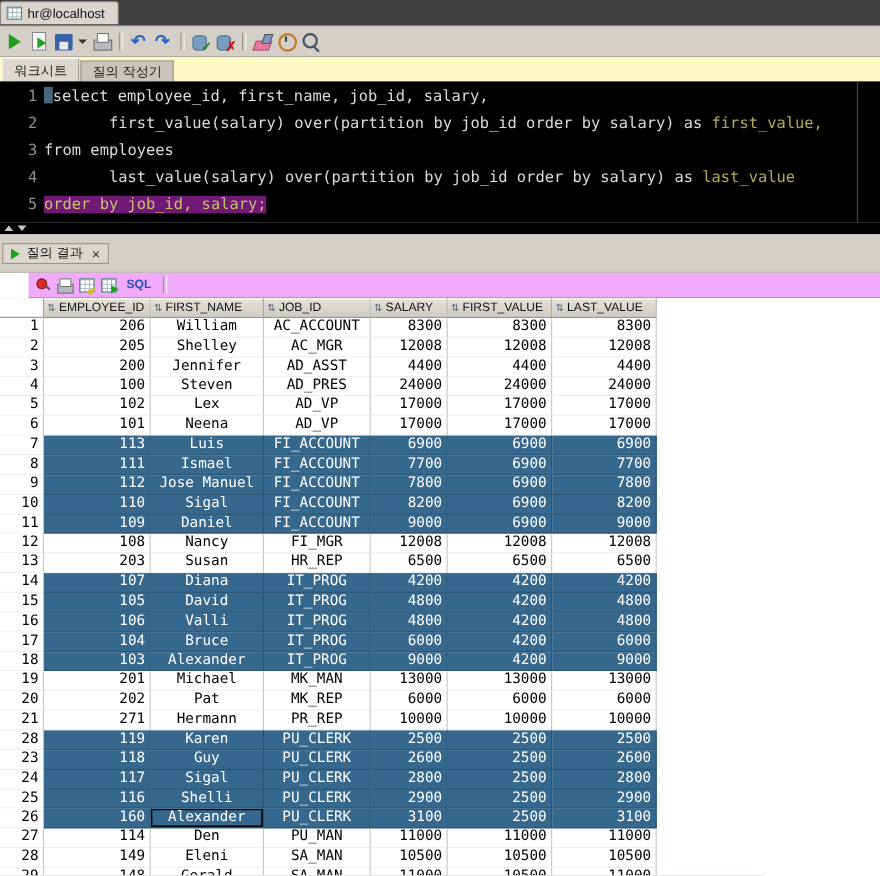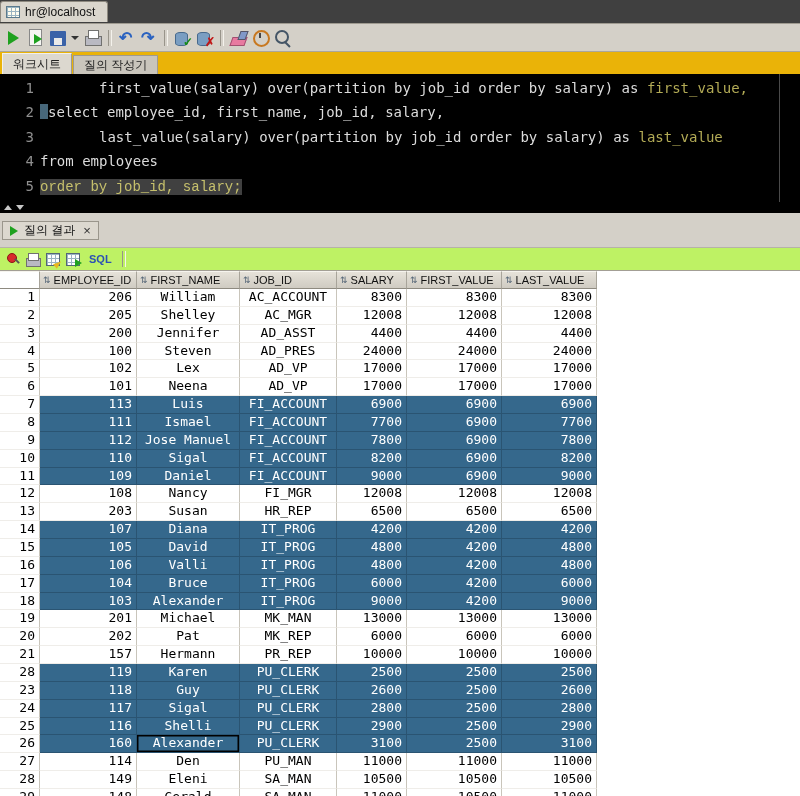--- a/index.html
+++ b/index.html
@@ -40,53 +40,53 @@
   .commit-icon::after{content:"✓";position:absolute;right:0;bottom:-1px;color:#158a15;font-size:12px;font-weight:bold;}
   .rollback-icon::after{content:"✗";position:absolute;right:0;bottom:-1px;color:#c01818;font-size:12px;font-weight:bold;}
   .erase-icon::before{content:"";position:absolute;left:2px;top:9px;width:13px;height:7px;background:#e87aa0;border:1px solid #a05070;transform:skewX(-20deg);}
   .erase-icon::after{content:"";position:absolute;left:10px;top:3px;width:6px;height:7px;background:#8098c8;border:1px solid #556;transform:skewX(-20deg);}
   .history-icon::before{content:"";position:absolute;left:2px;top:2px;width:13px;height:13px;border:2px solid #c87820;border-radius:50%;}
   .history-icon::after{content:"";position:absolute;left:8px;top:5px;width:2px;height:5px;background:#444;}
   .find-icon::before{content:"";position:absolute;left:2px;top:2px;width:10px;height:10px;border:2px solid #445566;border-radius:50%;}
   .find-icon::after{content:"";position:absolute;left:12px;top:13px;width:7px;height:2px;background:#445566;transform:rotate(45deg);transform-origin:left center;}
 
   
-  .ws-tabbar{height:22px;background:#eab308;display:flex;align-items:flex-end;padding-left:2px;gap:1px;flex:none;}
+  .ws-tabbar{height:22px;background:#fef9c3;display:flex;align-items:flex-end;padding-left:2px;gap:1px;flex:none;}
   .ws-tab{height:19px;padding:0 10px;display:flex;align-items:center;font-size:12px;color:#222;
           background:#c9c5bc;border:1px solid #9e9a90;border-bottom:none;}
   .ws-tab.active{background:#dcd8cf;height:21px;border-top:1px solid #f2f0ea;border-left:1px solid #f2f0ea;}
 
   
   .editor{height:128px;background:#000;display:flex;position:relative;flex:none;
           font-family:"DejaVu Sans Mono",monospace;font-size:14px;line-height:24.4px;}
   .gutter{width:40px;flex:none;text-align:right;padding:2px 6px 0 0;color:#8f8f8f;}
   .gutter .ln{height:24.4px;}
   .code{flex:1;padding-top:2px;overflow:hidden;position:relative;}
   .code-line{white-space:pre;height:24.4px;}
   .seg.plain{color:#dcdcdc;}
   .seg.alias{color:#b3ab56;}
-  .seg.selected{background:#404040;color:#c6c06c;font-family:Liberation Mono, monospace;}
+  .seg.selected{background:#701a75;color:#c6c06c;}
   .caret-block{display:inline-block;width:8px;height:15px;background:#47677a;vertical-align:-2px;}
   .margin-guide{position:absolute;top:0;bottom:0;right:20px;width:1px;background:#4a4a4a;}
 
   
   .splitter{height:11px;background:#000;display:flex;align-items:center;gap:4px;padding-left:4px;flex:none;}
   .spl-up{width:0;height:0;border-bottom:5px solid #c8c8c8;border-left:4px solid transparent;border-right:4px solid transparent;}
   .spl-down{width:0;height:0;border-top:5px solid #c8c8c8;border-left:4px solid transparent;border-right:4px solid transparent;}
 
   
   .result-tabbar{height:35px;background:#d4d0c8;display:flex;align-items:center;padding:1px 0 0 2px;border-bottom:1px solid #b6b2a8;flex:none;}
   .result-tab{height:19px;display:flex;align-items:center;gap:5px;padding:0 7px;border:1px solid #9a968c;background:#dcd8cf;font-size:12px;color:#111;}
   .run-small{width:9px;height:12px;position:relative;display:inline-block;}
   .run-small::before{content:"";position:absolute;left:0;top:1px;width:0;height:0;
       border-left:8px solid #1fa11f;border-top:5px solid transparent;border-bottom:5px solid transparent;}
   .tab-close{margin-left:3px;color:#333;font-size:13px;line-height:1;}
 
   
-  .result-toolbar{height:23px;background:#bef264;border-bottom:1px solid #a39f95;display:flex;align-items:center;gap:2px;padding:0 4px;flex:none;}
+  .result-toolbar{height:23px;background:#f0abfc;border-bottom:1px solid #a39f95;display:flex;align-items:center;gap:2px;padding:0 4px;flex:none;margin-left:26px;}
   .rt-icons{display:flex;align-items:center;gap:2px;}
   .rt-icon{width:18px;height:18px;position:relative;display:inline-block;flex:none;}
   .pin-icon::before{content:"";position:absolute;left:3px;top:3px;width:8px;height:8px;background:#d82c2c;border:1px solid #8c1616;border-radius:50%;}
   .pin-icon::after{content:"";position:absolute;left:10px;top:10px;width:6px;height:2px;background:#555;transform:rotate(45deg);}
   .print2-icon::before{content:"";position:absolute;left:2px;top:8px;width:13px;height:7px;background:#b9b9c2;border:1px solid #71716f;}
   .print2-icon::after{content:"";position:absolute;left:4px;top:3px;width:9px;height:6px;background:#fff;border:1px solid #71716f;}
   .edit-grid-icon::before,.export-grid-icon::before{content:"";position:absolute;left:2px;top:3px;width:12px;height:11px;background:#fff;border:1px solid #567;
       background-image:linear-gradient(#9ab4c2 1px,transparent 1px),linear-gradient(90deg,#9ab4c2 1px,transparent 1px);background-size:4px 4px;}
   .edit-grid-icon::after{content:"";position:absolute;right:0;bottom:1px;width:0;height:0;
       border-left:8px solid #e8b820;border-top:3px solid transparent;border-bottom:3px solid transparent;transform:rotate(-40deg);}
@@ -158,24 +158,24 @@
 
   <div class="editor">
     <div class="gutter">
         <div class="ln">1</div>
         <div class="ln">2</div>
         <div class="ln">3</div>
         <div class="ln">4</div>
         <div class="ln">5</div>
       </div>
     <div class="code">
+        <div class="code-line"><span class="caret-block"></span><span class="seg plain">select employee_id, first_name, job_id, salary,</span></div>
         <div class="code-line"><span class="seg plain">       first_value(salary) over(partition by job_id order by salary) as </span><span class="seg alias">first_value,</span></div>
-        <div class="code-line"><span class="caret-block"></span><span class="seg plain">select employee_id, first_name, job_id, salary,</span></div>
+        <div class="code-line"><span class="seg plain">from employees</span></div>
         <div class="code-line"><span class="seg plain">       last_value(salary) over(partition by job_id order by salary) as </span><span class="seg alias">last_value</span></div>
-        <div class="code-line"><span class="seg plain">from employees</span></div>
         <div class="code-line"><span class="seg selected">order by job_id, salary;</span></div>
       </div>
     <div class="margin-guide"></div>
   </div>
 
   <div class="splitter">
     <span class="spl-up"></span>
     <span class="spl-down"></span>
   </div>
 
@@ -402,21 +402,21 @@
           <div class="gc col-rownum">20</div>
           <div class="gc col-employee_id a-right">202</div>
           <div class="gc col-first_name a-left">Pat</div>
           <div class="gc col-job_id a-left">MK_REP</div>
           <div class="gc col-salary a-right">6000</div>
           <div class="gc col-first_value a-right">6000</div>
           <div class="gc col-last_value a-right">6000</div>
         </div>
         <div class="gr">
           <div class="gc col-rownum">21</div>
-          <div class="gc col-employee_id a-right">157</div>
+          <div class="gc col-employee_id a-right">271</div>
           <div class="gc col-first_name a-left">Hermann</div>
           <div class="gc col-job_id a-left">PR_REP</div>
           <div class="gc col-salary a-right">10000</div>
           <div class="gc col-first_value a-right">10000</div>
           <div class="gc col-last_value a-right">10000</div>
         </div>
         <div class="gr hl">
           <div class="gc col-rownum">28</div>
           <div class="gc col-employee_id a-right">119</div>
           <div class="gc col-first_name a-left">Karen</div>

